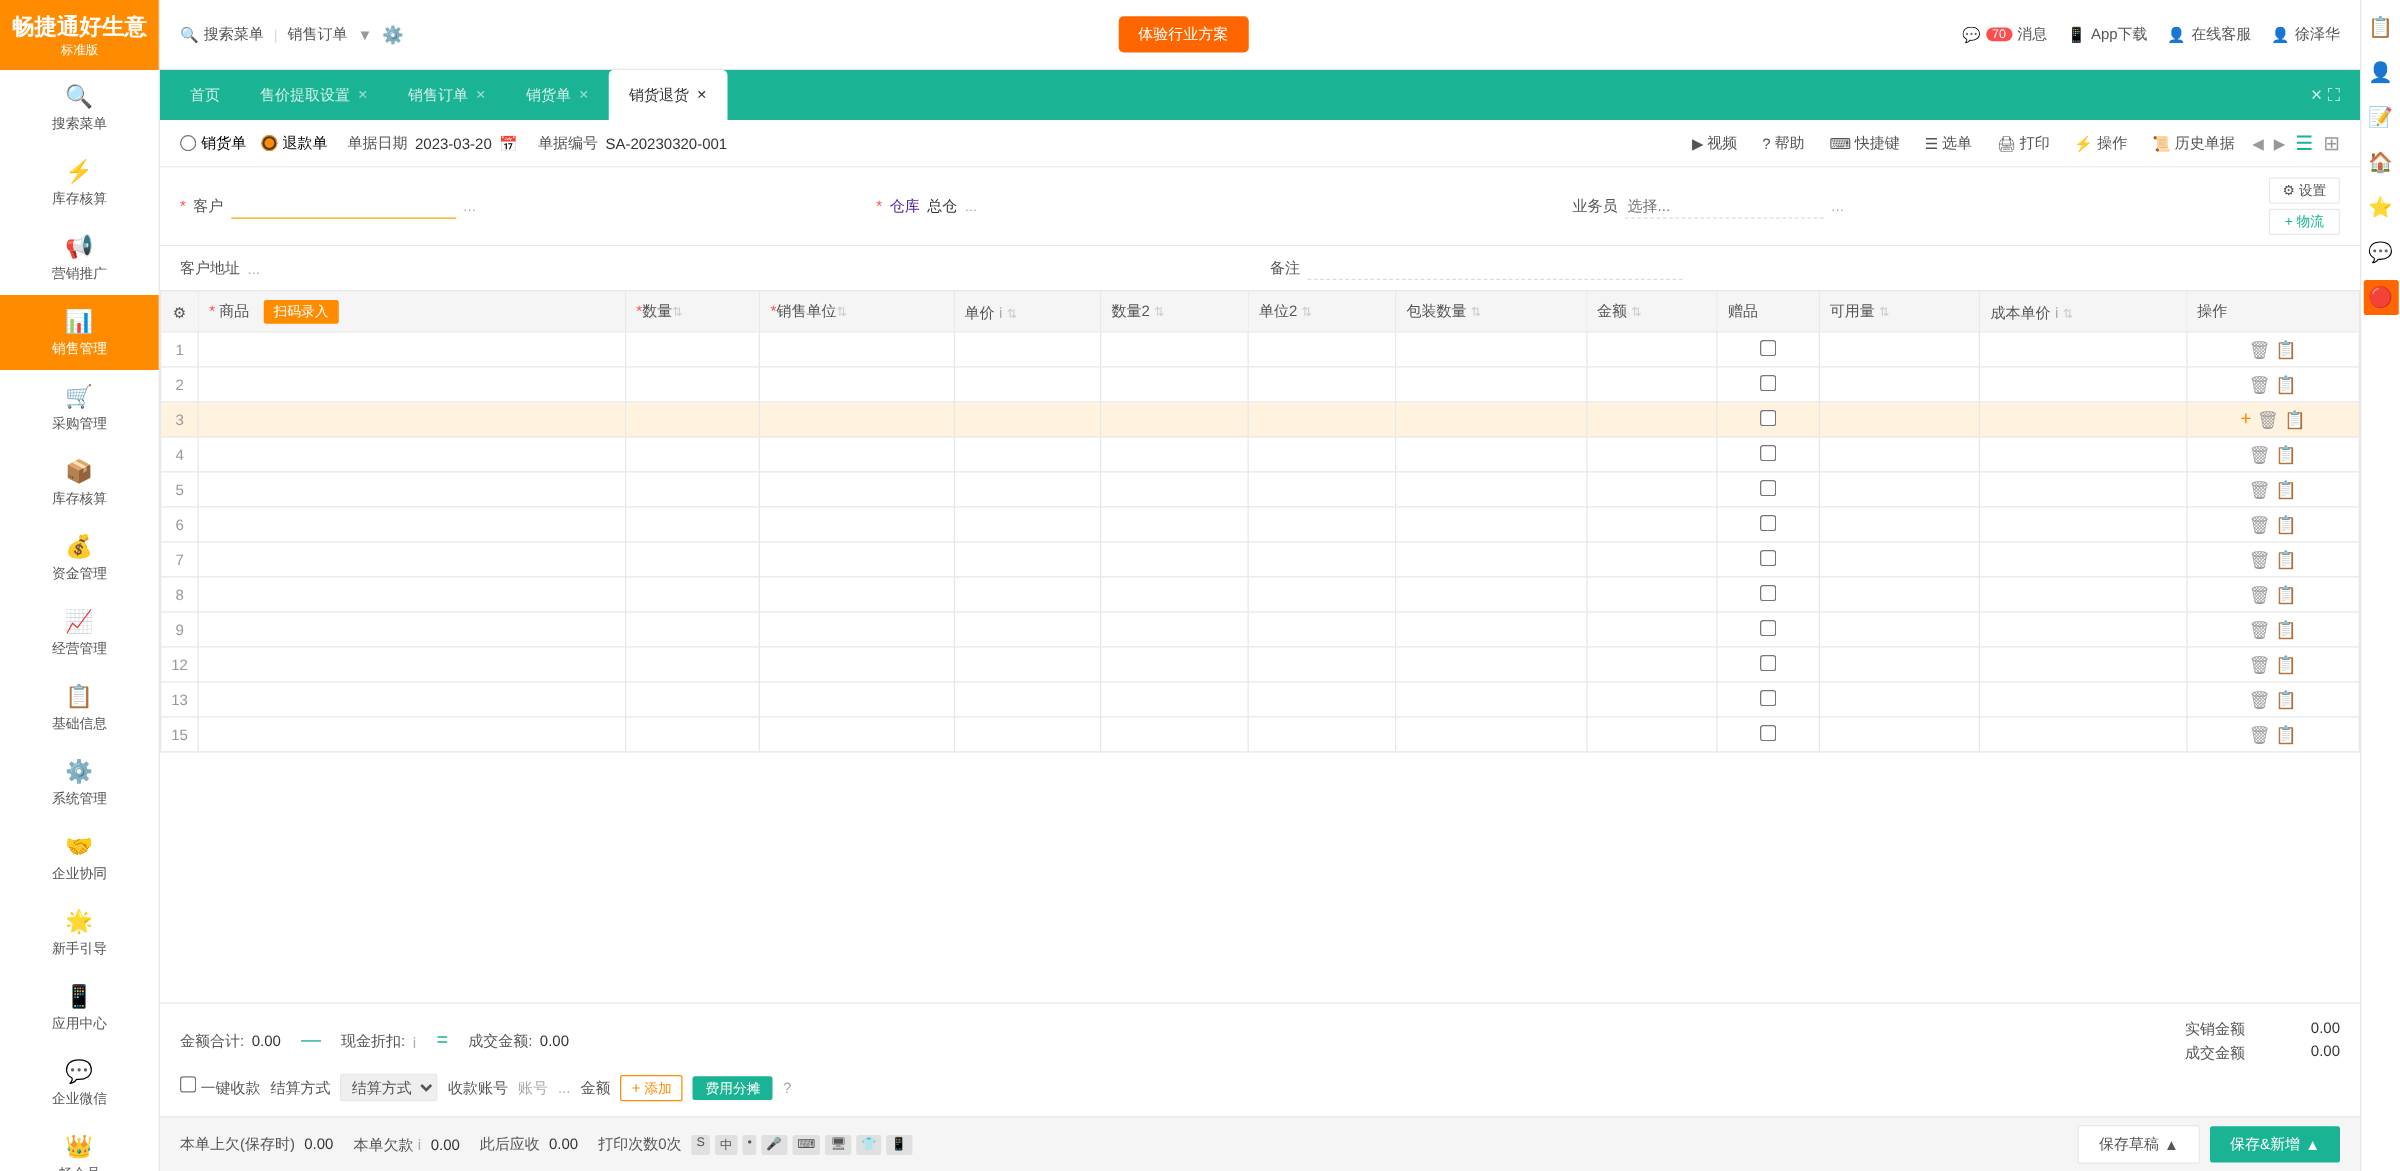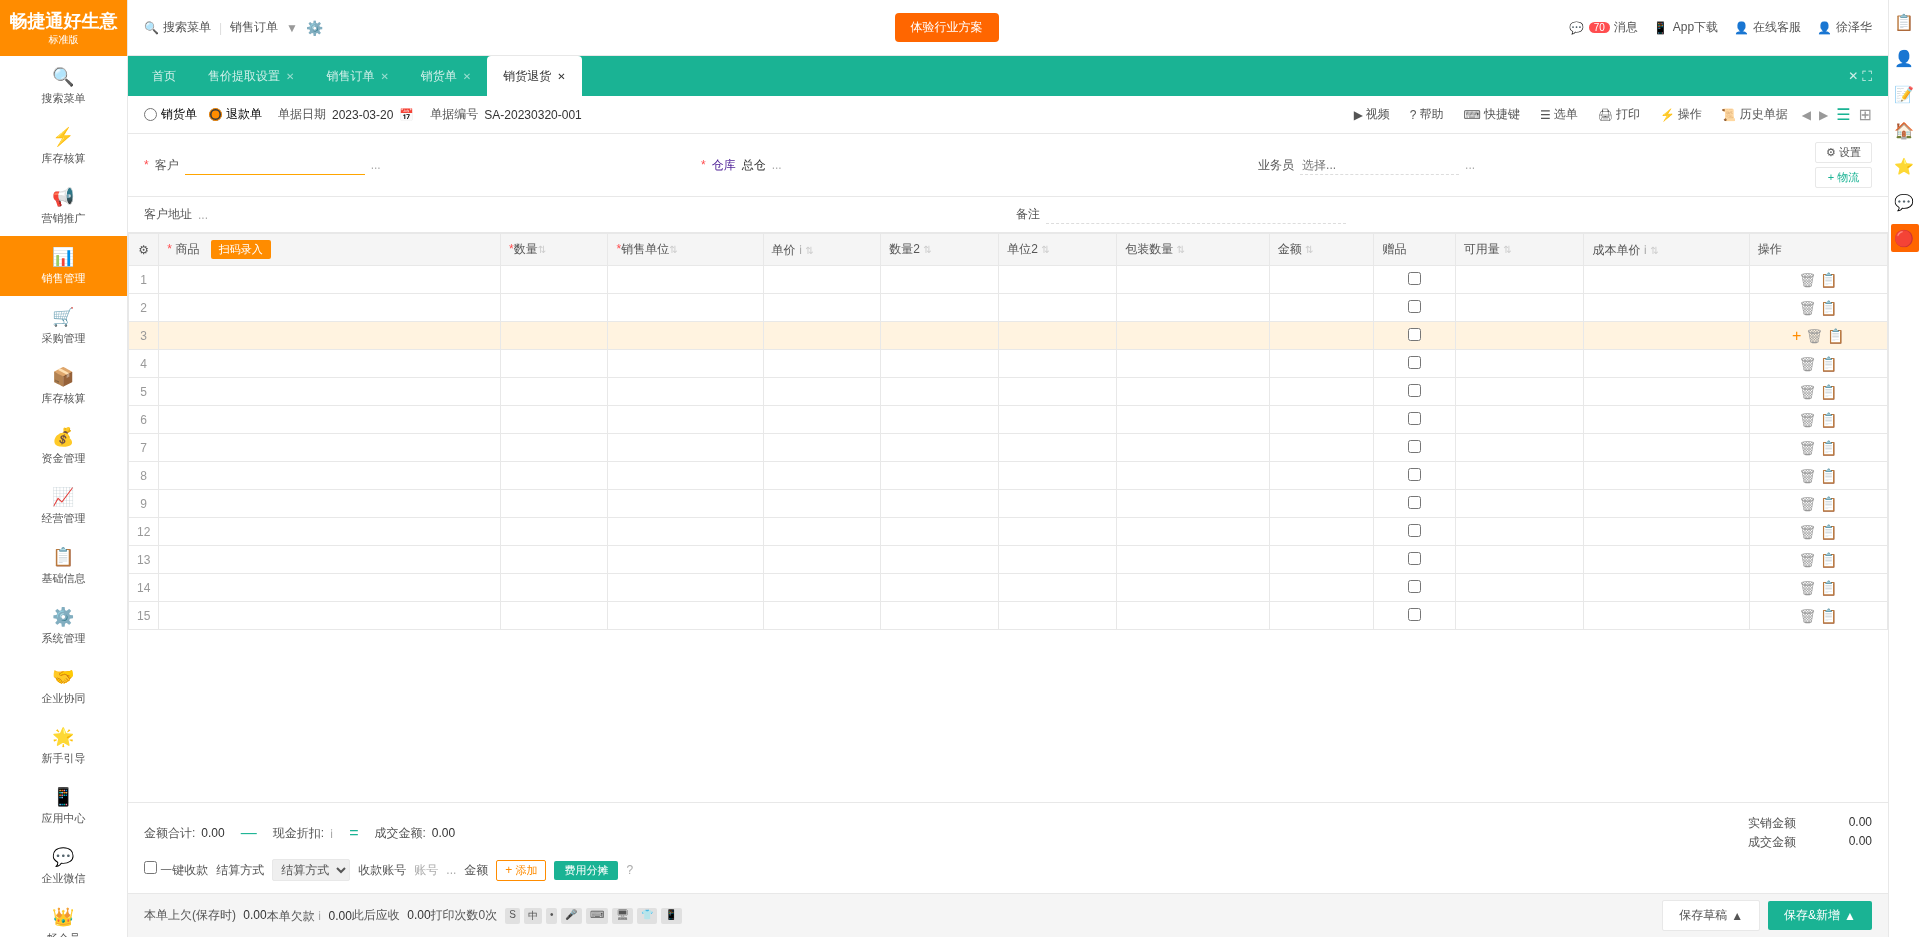--- a/index.html
+++ b/index.html
@@ -53,21 +53,21 @@
     .checkbox-cell { text-align: center; }
     .checkbox-cell input { accent-color: #1ab394; }
     .action-cell { display: flex; gap: 4px; justify-content: center; align-items: center; }
     .subtotal-row td { background: #fffbe6; font-weight: bold; color: #333; }
 
     
     .footer { background: #fff; padding: 8px 16px; border-top: 1px solid #e8e8e8; }
 
     
     .action-bar { background: #f5f5f5; padding: 6px 16px; display: flex; align-items: center; justify-content: space-between; border-top: 1px solid #e8e8e8; }
-    .action-bar-left { display: flex; align-items: center; font-size: 11px; color: #555; }
+    .action-bar-left { display: flex; gap: 16px; align-items: center; font-size: 11px; color: #555; }
     .action-bar-right { display: flex; gap: 8px; align-items: center; }
 
     
     .right-panel { width: 32px; background: #fff; border-left: 1px solid #e8e8e8; display: flex; flex-direction: column; align-items: center; padding-top: 8px; gap: 8px; }
     .right-panel-icon { width: 28px; height: 28px; display: flex; align-items: center; justify-content: center; cursor: pointer; color: #999; font-size: 16px; border-radius: 2px; }
     .right-panel-icon.active { background: #1ab394; color: #fff; }
   </style>
 </head>
 <body>
 
@@ -593,45 +593,20 @@
       <td style=""></td>
       <td style="">
         <div class="action-cell">
 
           <span style="color:#999;cursor:pointer;font-size:14px;">🗑</span>
           <span style="color:#999;cursor:pointer;font-size:14px;">📋</span>
         </div>
       </td>
     </tr>
             <tr>
-      <td class="row-number">14</td>
-      <td style="">
-        
-      </td>
-      <td style=""></td>
-      <td style=""></td>
-      <td style=""></td>
-      <td style=""></td>
-      <td style=""></td>
-      <td style=""></td>
-      <td style=""></td>
-      <td class="checkbox-cell" style="">
-        <input type="checkbox" style="">
-      </td>
-      <td style=""></td>
-      <td style=""></td>
-      <td style="">
-        <div class="action-cell">
-
-          <span style="color:#999;cursor:pointer;font-size:14px;">🗑</span>
-          <span style="color:#999;cursor:pointer;font-size:14px;">📋</span>
-        </div>
-      </td>
-    </tr>
-            <tr>
       <td class="row-number">15</td>
       <td style="">
         
       </td>
       <td style=""></td>
       <td style=""></td>
       <td style=""></td>
       <td style=""></td>
       <td style=""></td>
       <td style=""></td>

